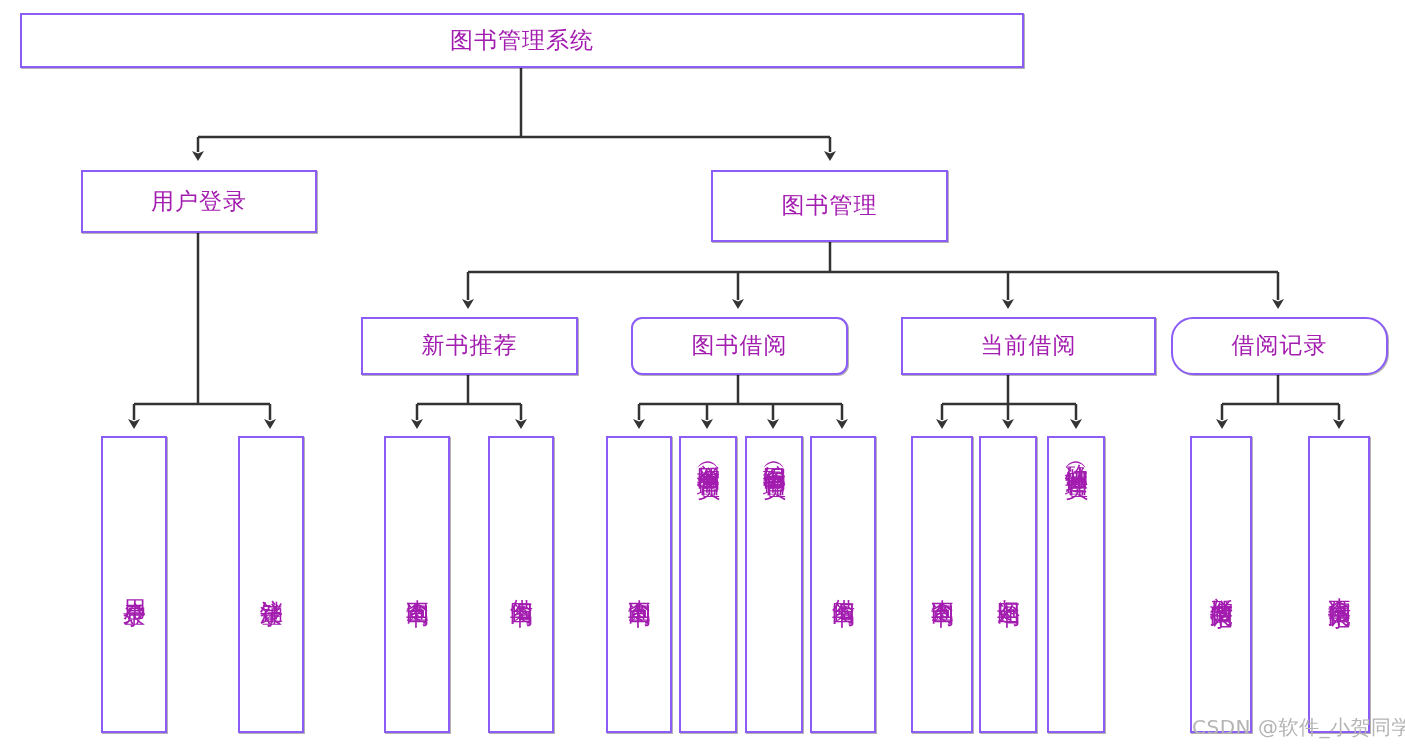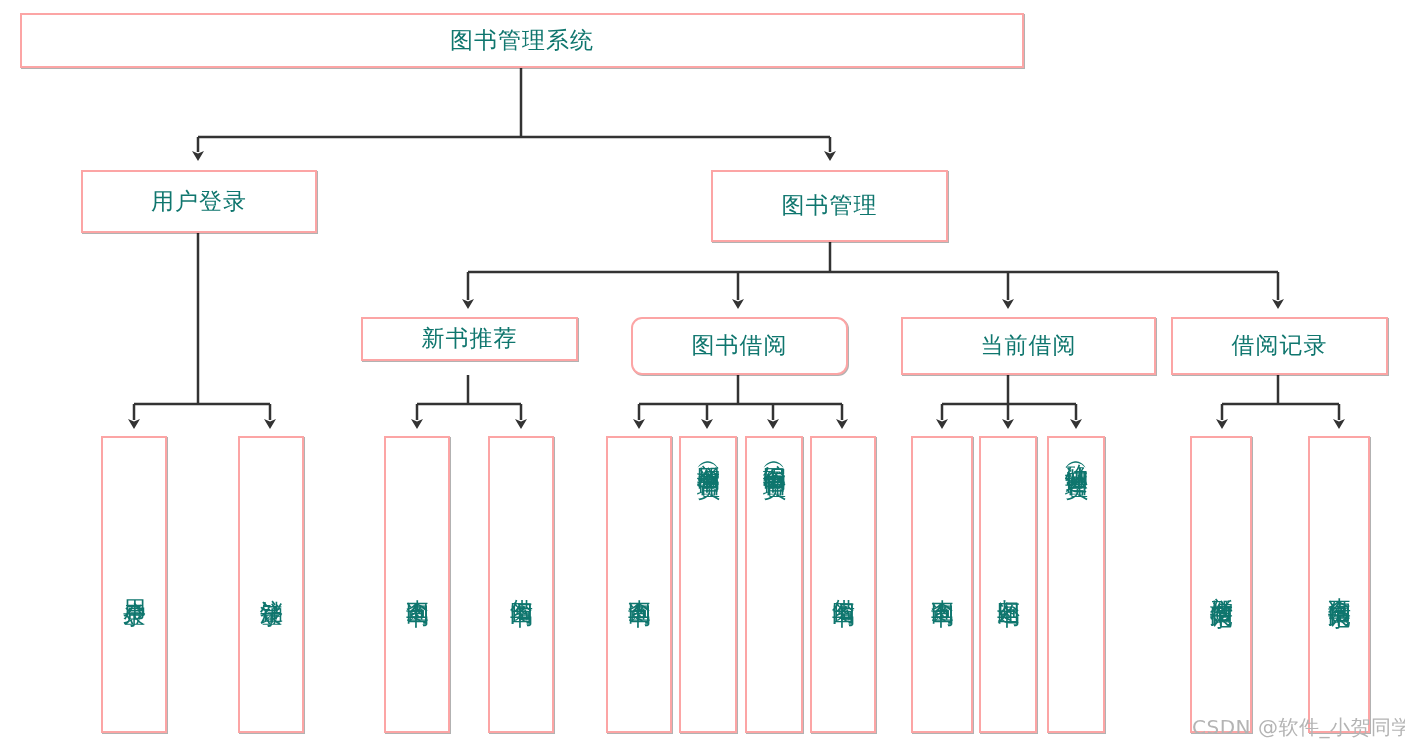--- a/index.html
+++ b/index.html
@@ -23,26 +23,26 @@
     left: 0;
     top: 0;
     width: 1405px;
     height: 747px;
     pointer-events: none;
   }
   .node {
     position: absolute;
     box-sizing: border-box;
     background: #ffffff;
-    border: 2px solid #fca5a5;
+    border: 2px solid #8b5cf6;
     box-shadow: 1px 1px 0 rgba(0,0,0,0.30);
     display: flex;
     align-items: center;
     justify-content: center;
-    color: #0f766e;
+    color: #a21caf;
   }
   .node.horizontal {
     font-size: 23px;
     letter-spacing: 1px;
     line-height: 1.2;
   }
   .node.vertical {
     align-items: flex-start;
     justify-content: center;
     padding-top: 8px;
@@ -127,33 +127,33 @@
   </div>
 
   <div class="node horizontal" style="left:81px; top:170px; width:236px; height:63px;">
     <span>用户登录</span>
   </div>
 
   <div class="node horizontal" style="left:711px; top:170px; width:237px; height:72px;">
     <span>图书管理</span>
   </div>
 
-  <div class="node horizontal" style="left:361px; top:317px; width:217px; height:44px;font-family:Liberation Serif, serif;">
+  <div class="node horizontal" style="left:361px; top:317px; width:217px; height:58px;font-family:Liberation Serif, serif;">
     <span>新书推荐</span>
   </div>
 
   <div class="node horizontal" style="left:631px; top:317px; width:217px; height:58px;border-radius:11px;">
     <span>图书借阅</span>
   </div>
 
   <div class="node horizontal" style="left:901px; top:317px; width:255px; height:58px;">
     <span>当前借阅</span>
   </div>
 
-  <div class="node horizontal" style="left:1171px; top:317px; width:217px; height:58px;">
+  <div class="node horizontal" style="left:1171px; top:317px; width:217px; height:58px;border-radius:22px;">
     <span>借阅记录</span>
   </div>
 
   <div class="node vertical center-text" style="left:101px; top:436px; width:66px; height:297px;">
     <span class="vlabel">用户登录</span>
   </div>
 
   <div class="node vertical center-text" style="left:238px; top:436px; width:66px; height:297px;">
     <span class="vlabel">注销登录</span>
   </div>

